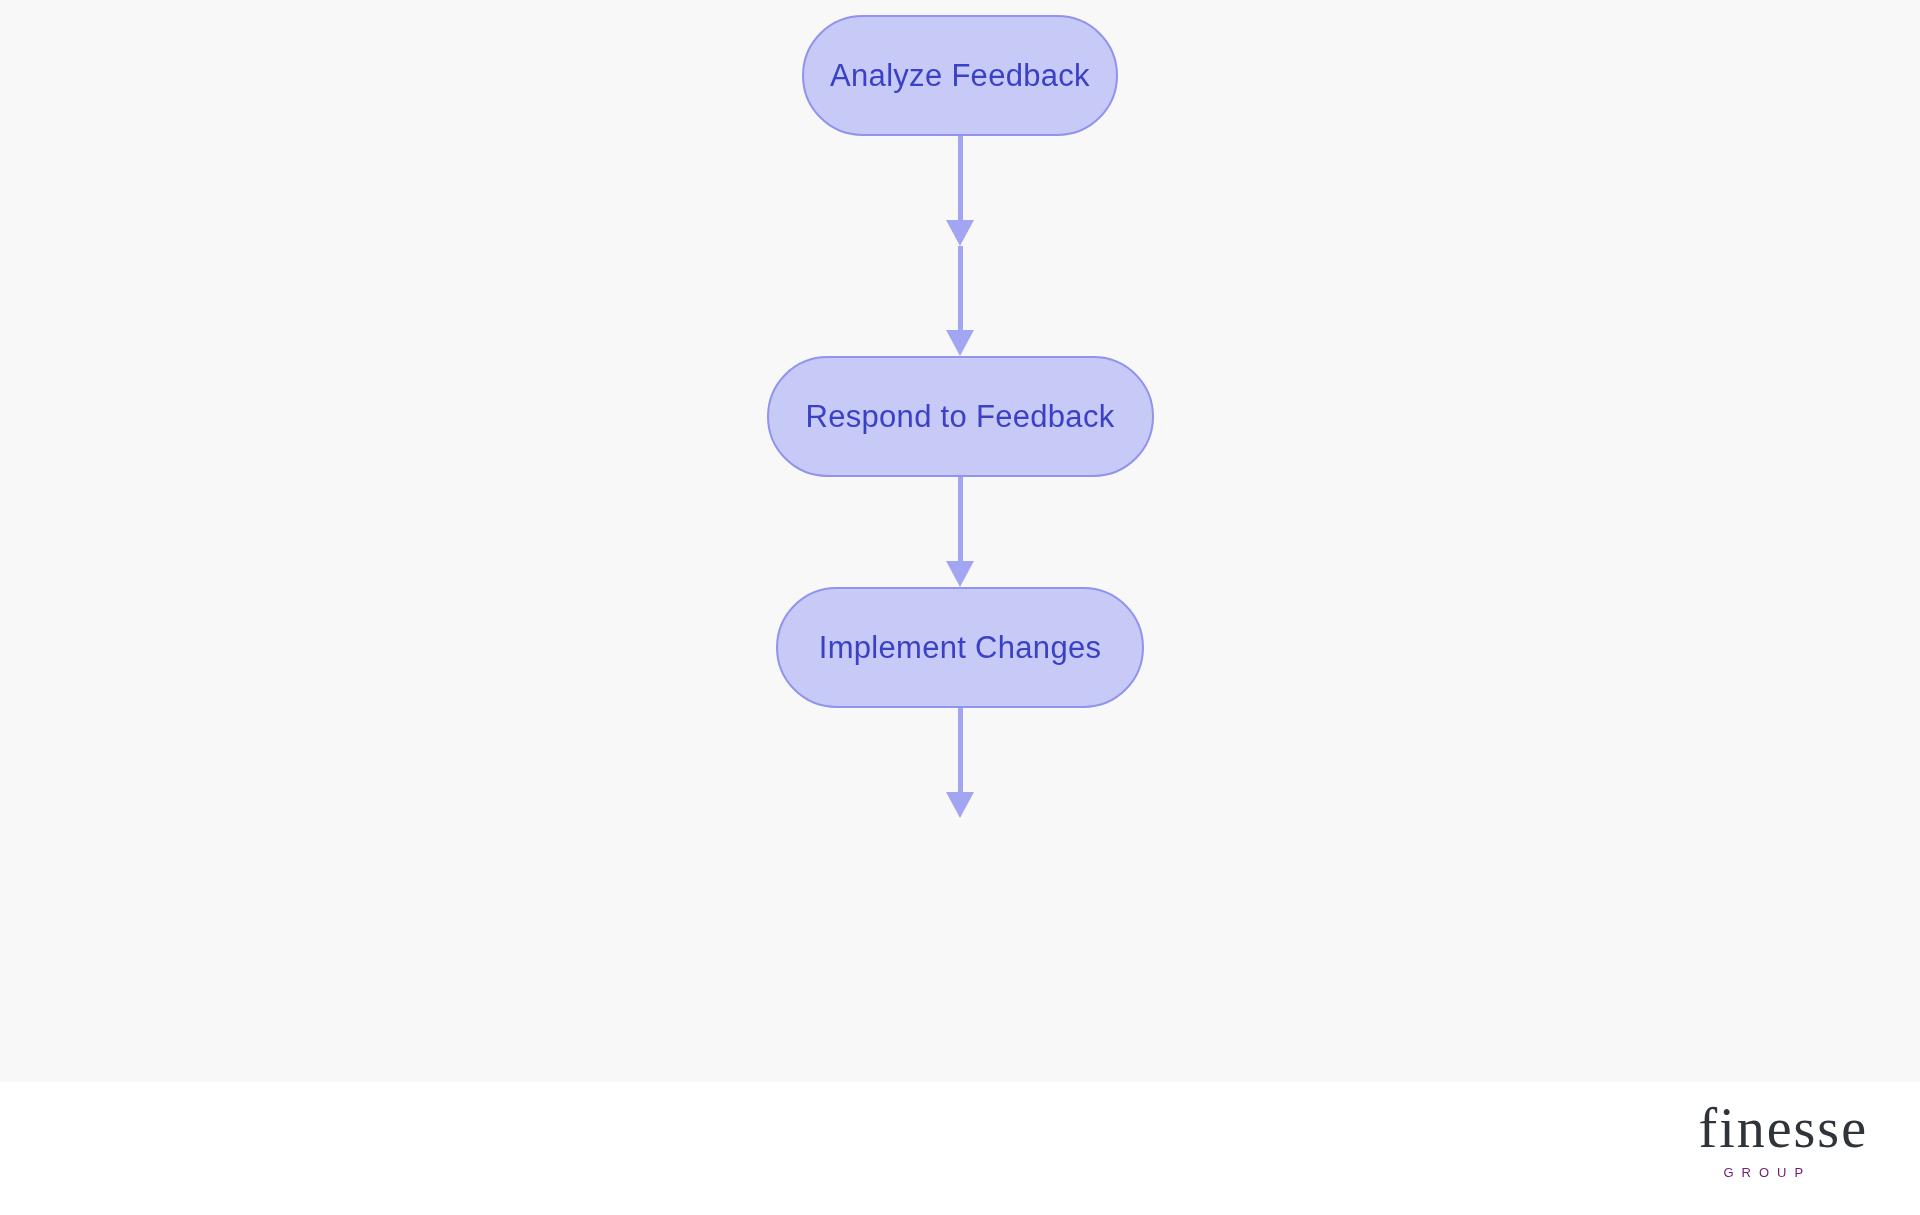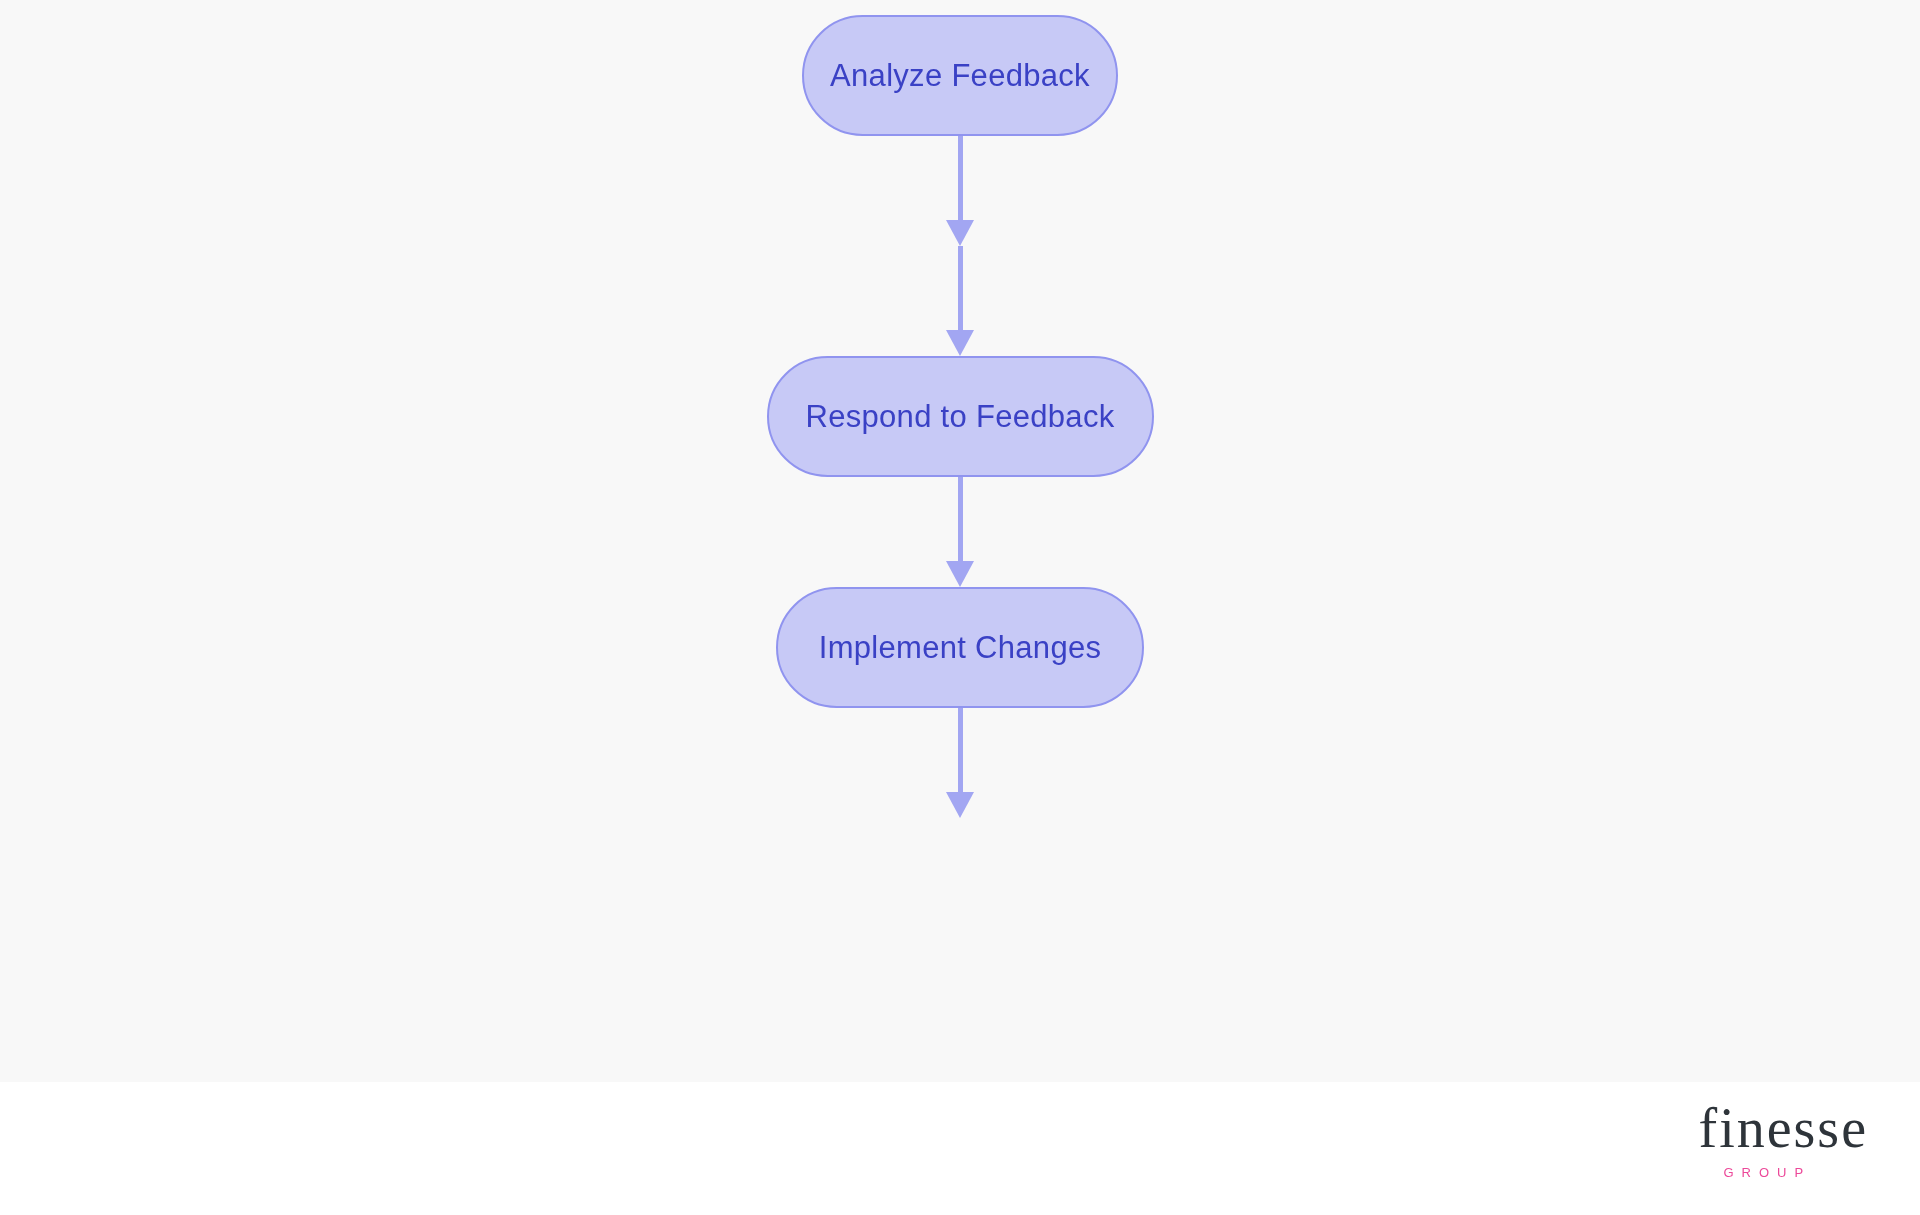--- a/index.html
+++ b/index.html
@@ -82,21 +82,21 @@
     color: #2e343a;
     font-weight: 400;
     margin-left: 40px;
   }
   .logo-sub {
     margin-top: 9px;
     font-family: "Liberation Sans", sans-serif;
     font-size: 13px;
     letter-spacing: 8px;
     margin-right: -8px;
-    color: #ec4899;
+    color: #701a75;
     font-weight: 400;
   }
 </style>
 </head>
 <body>
 
 <div class="page">
 
   <div class="canvas">
 

